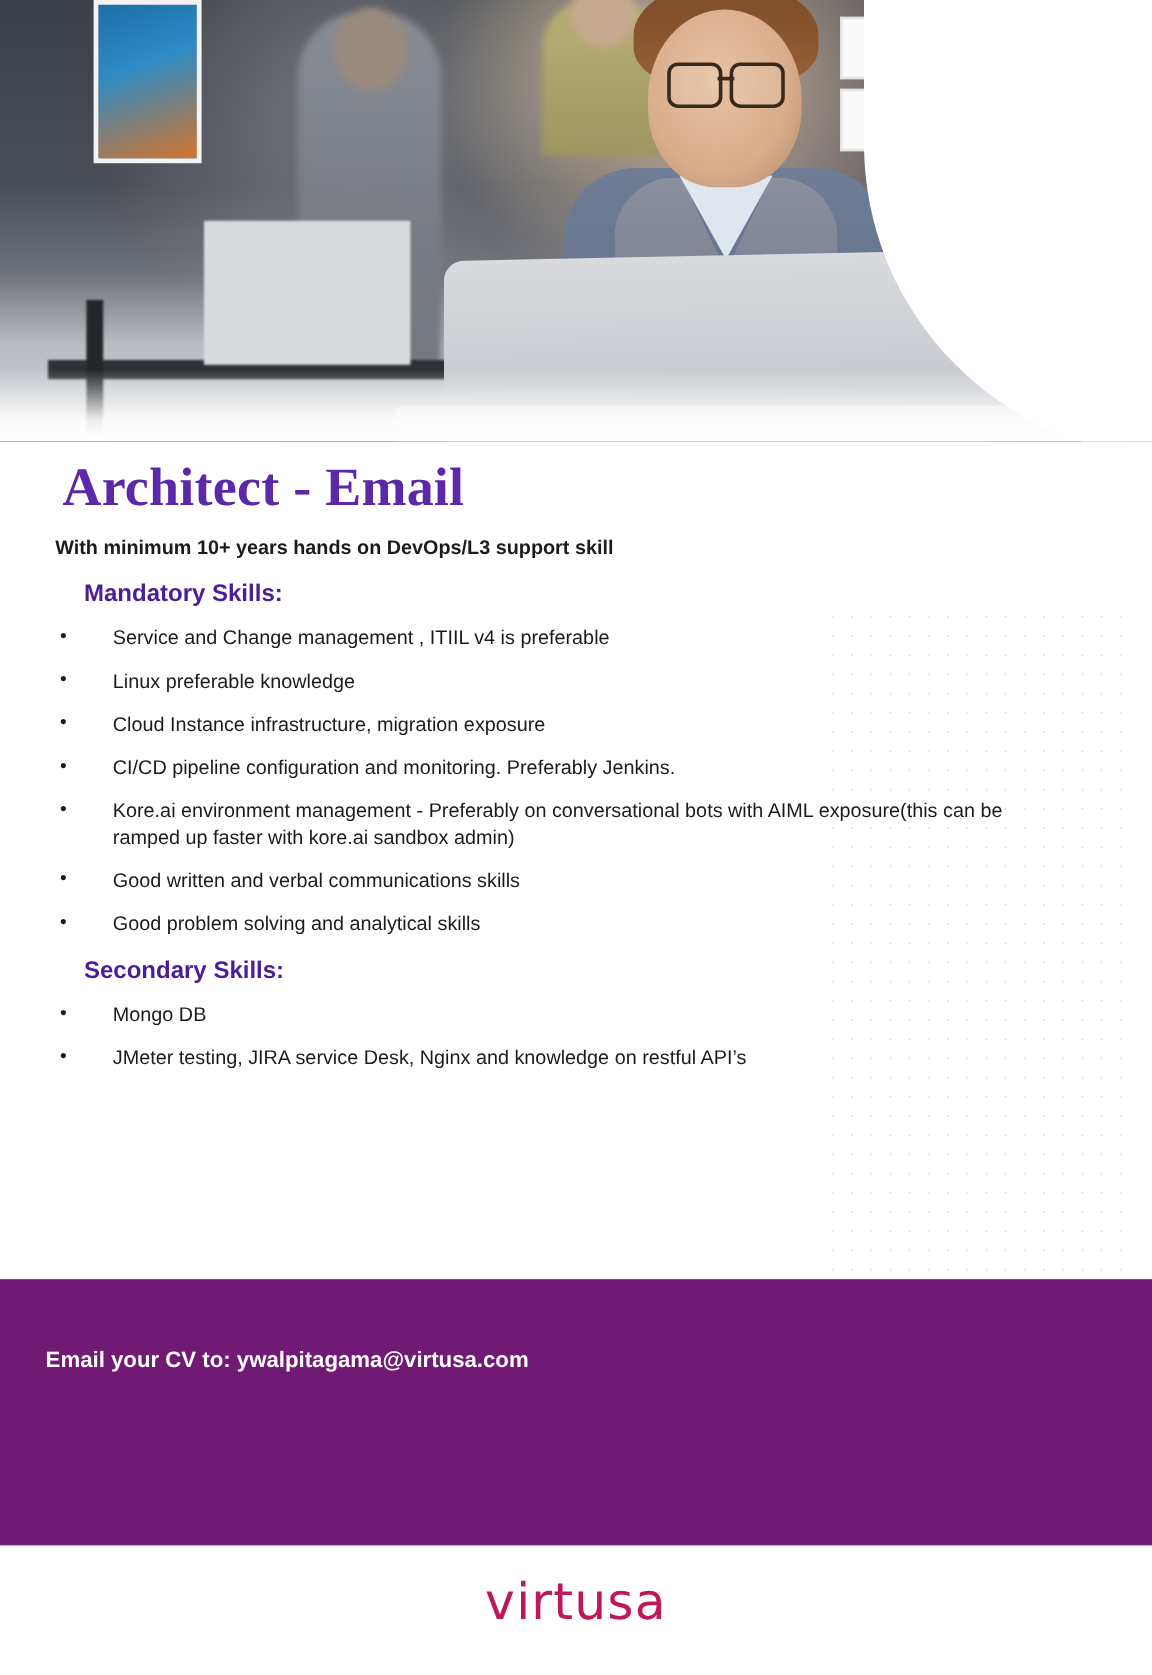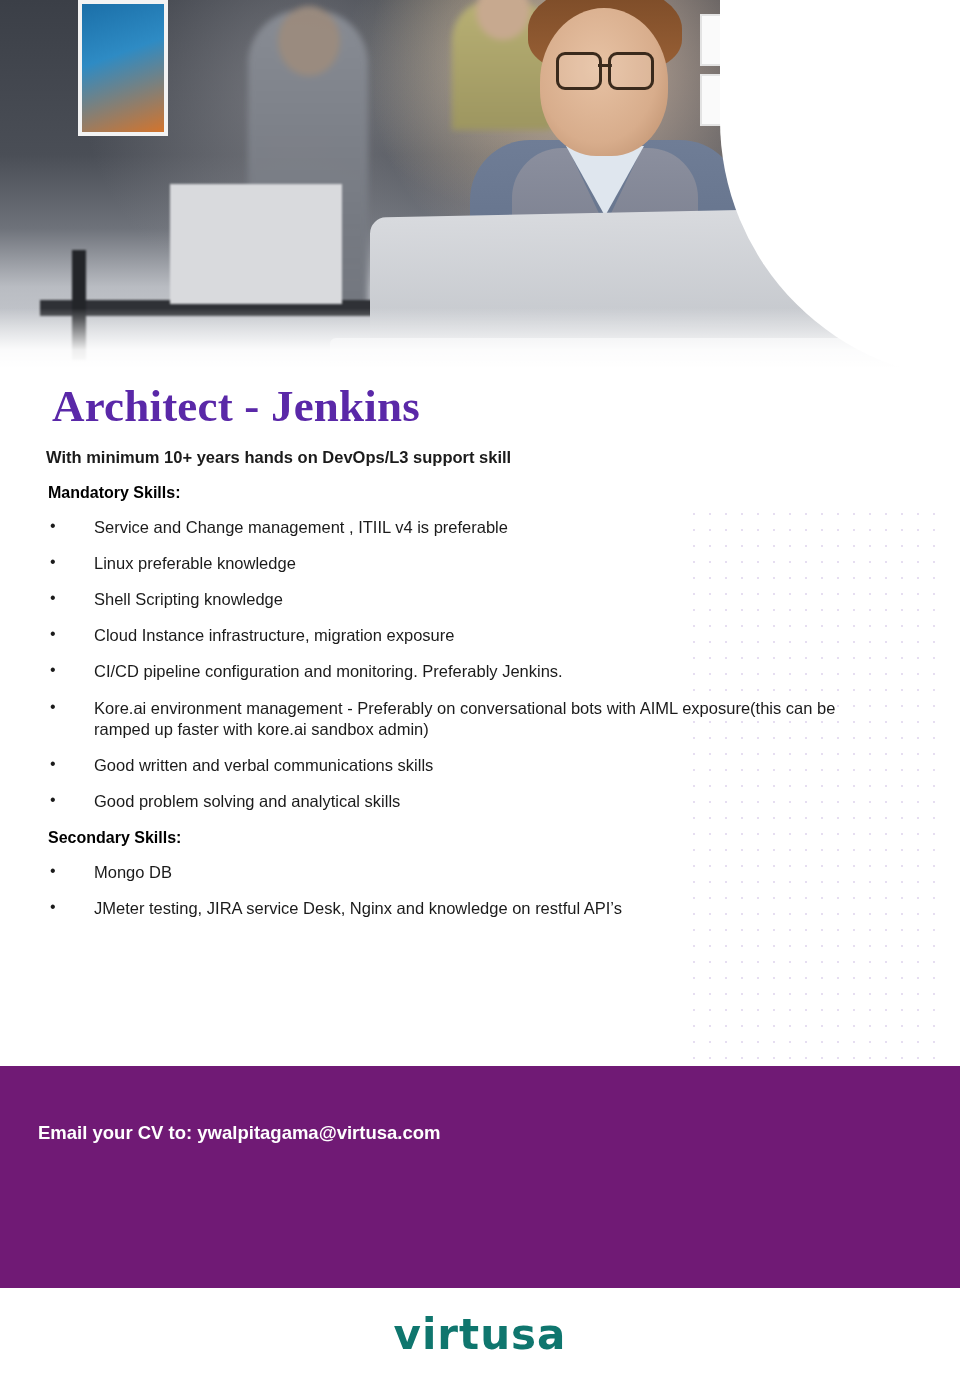--- a/index.html
+++ b/index.html
@@ -241,24 +241,24 @@
     color: #5a28a8;
     letter-spacing: .2px;
   }
   .subtitle {
     margin: 16px 14px 0 46px;
     font-size: 16.5px;
     font-weight: bold;
     color: #1b1b1b;
   }
   .section-head {
-    margin: 17px 0 0 48px;
-    font-size: 16px;
+    margin: 17px 0 0 70px;
+    font-size: 20px;
     font-weight: bold;
-    color: #000000;
+    color: #4c1d95;
   }
   ul.bullets {
     list-style: none;
     margin: 4px;
     padding: 0;
   }
   ul.bullets li {
     position: relative;
     margin: 15px 0 0 46px;
     padding-left: 44px;
@@ -304,23 +304,23 @@
     height: 108px;
     background: #ffffff;
   }
   .logo {
     position: absolute;
     left: 50%;
     top: 22px;
     transform: translateX(-50%);
     font-family: "DejaVu Sans", sans-serif;
     font-size: 42px;
-    color: #0f766e;
+    color: #be185d;
     letter-spacing: 1px;
-    font-weight: 700;
+    font-weight: 400;
   }
 </style>
 </head>
 <body>
 
 <div class="hero">
   <div class="hero-photo">
     <div class="poster"></div>
     <div class="frames">
       <div class="f"></div>
@@ -355,29 +355,28 @@
     <div class="laptop-base"></div>
   </div>
   <div class="hero-curve"></div>
   <div class="hero-fade"></div>
 </div>
 
 <div class="dots"></div>
 
 <div class="content">
 
-  <h1 class="title">Architect - Jenkins</h1>
+  <h1 class="title">Architect - Email</h1>
 
   <p class="subtitle">With minimum 10+ years hands on DevOps/L3 support skill</p>
 
   <h2 class="section-head">Mandatory Skills:</h2>
   <ul class="bullets">
     <li>Service and Change management ,  ITIIL v4 is preferable</li>
     <li>Linux preferable knowledge</li>
-    <li>Shell Scripting knowledge</li>
     <li>Cloud Instance infrastructure, migration exposure</li>
     <li>CI/CD pipeline configuration and monitoring. Preferably Jenkins.</li>
     <li>Kore.ai environment management - Preferably on conversational bots with AIML exposure(this can be ramped up faster with kore.ai sandbox admin)</li>
     <li>Good written and verbal communications skills</li>
     <li>Good problem solving and analytical skills</li>
   </ul>
 
   <h2 class="section-head">Secondary Skills:</h2>
   <ul class="bullets">
     <li>Mongo DB</li>

